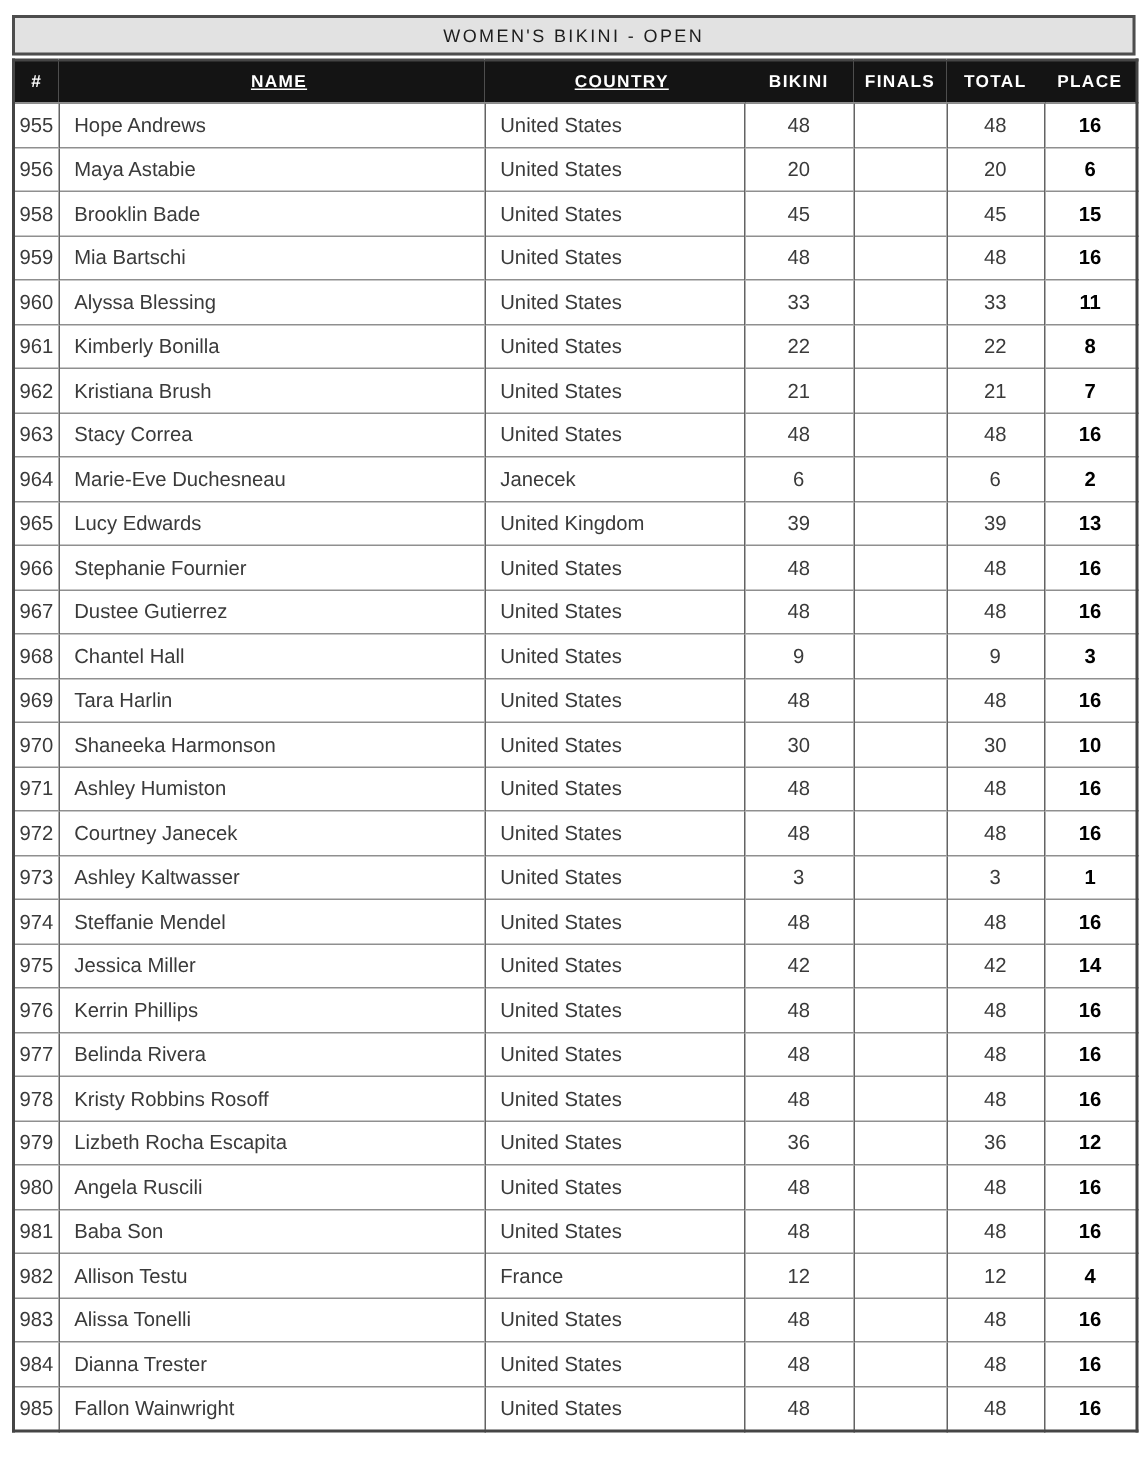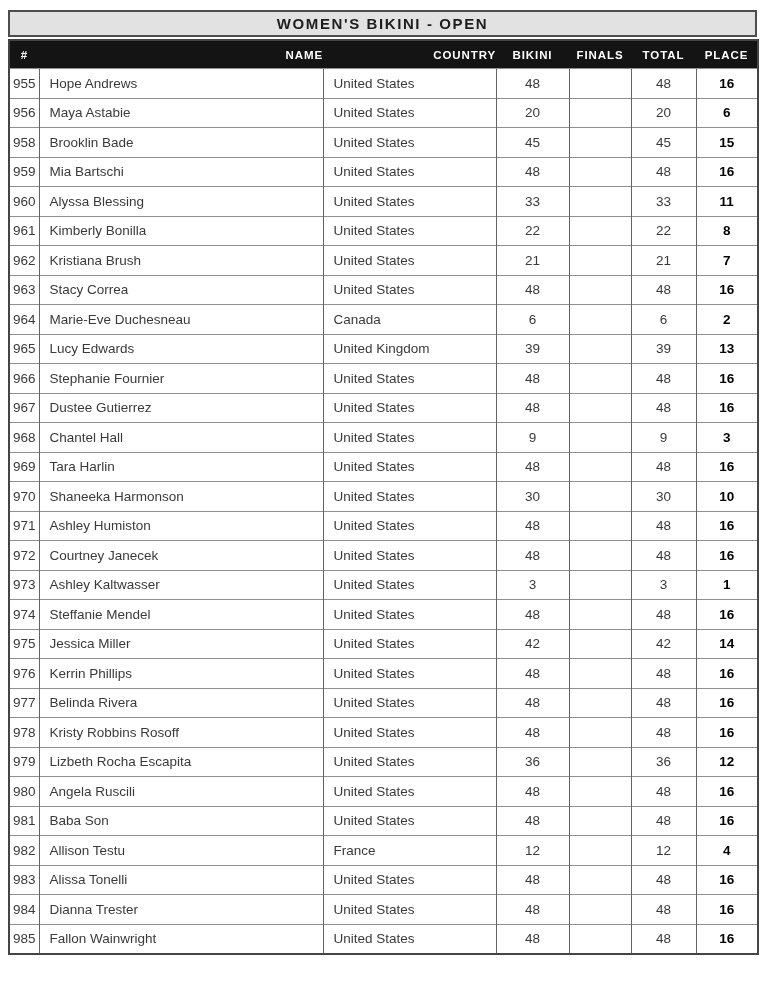--- a/index.html
+++ b/index.html
@@ -20,22 +20,22 @@
     width: 100%;
     height: 27px;
     background: #e2e2e2;
     border: 2px solid #4d4d4d;
     display: flex;
     align-items: center;
     justify-content: center;
     margin-bottom: 2px;
   }
   .title-bar span {
-    font-size: 15px;
-    font-weight: 700;
+    font-size: 12px;
+    font-weight: 400;
     letter-spacing: 1.6px;
     color: #1d1d1d;
   }
   table.results {
     width: 100%;
     table-layout: fixed;
     border-collapse: collapse;
     border: 2px solid #454545;
   }
   col.c-num     { width: 30px; }
@@ -51,21 +51,21 @@
     color: #ffffff;
     font-size: 11.5px;
     font-weight: 700;
     letter-spacing: 0.9px;
     height: 27px;
     padding: 0;
     border: 0;
     text-align: center;
     white-space: nowrap;
   }
-  thead th.a-left { text-align: right; padding-left: 10px; }
+  thead th.a-left { text-align: center; padding-left: 10px; text-decoration: underline; }
 
   tbody td {
     height: 28.5px;
     padding: 0;
     background: #ffffff;
     color: #3a3a3a;
     font-size: 13.5px;
     border-left: 1px solid #636363;
     border-top: 1px solid #8f8f8f;
     text-align: center;
@@ -173,21 +173,21 @@
           <td class="c-name a-left">Stacy Correa</td>
           <td class="c-country a-left">United States</td>
           <td class="c-judging">48</td>
           <td class="c-finals"></td>
           <td class="c-total">48</td>
           <td class="c-place">16</td>
         </tr>
         <tr>
           <td class="c-num">964</td>
           <td class="c-name a-left">Marie-Eve Duchesneau</td>
-          <td class="c-country a-left">Canada</td>
+          <td class="c-country a-left">Janecek</td>
           <td class="c-judging">6</td>
           <td class="c-finals"></td>
           <td class="c-total">6</td>
           <td class="c-place">2</td>
         </tr>
         <tr>
           <td class="c-num">965</td>
           <td class="c-name a-left">Lucy Edwards</td>
           <td class="c-country a-left">United Kingdom</td>
           <td class="c-judging">39</td>

